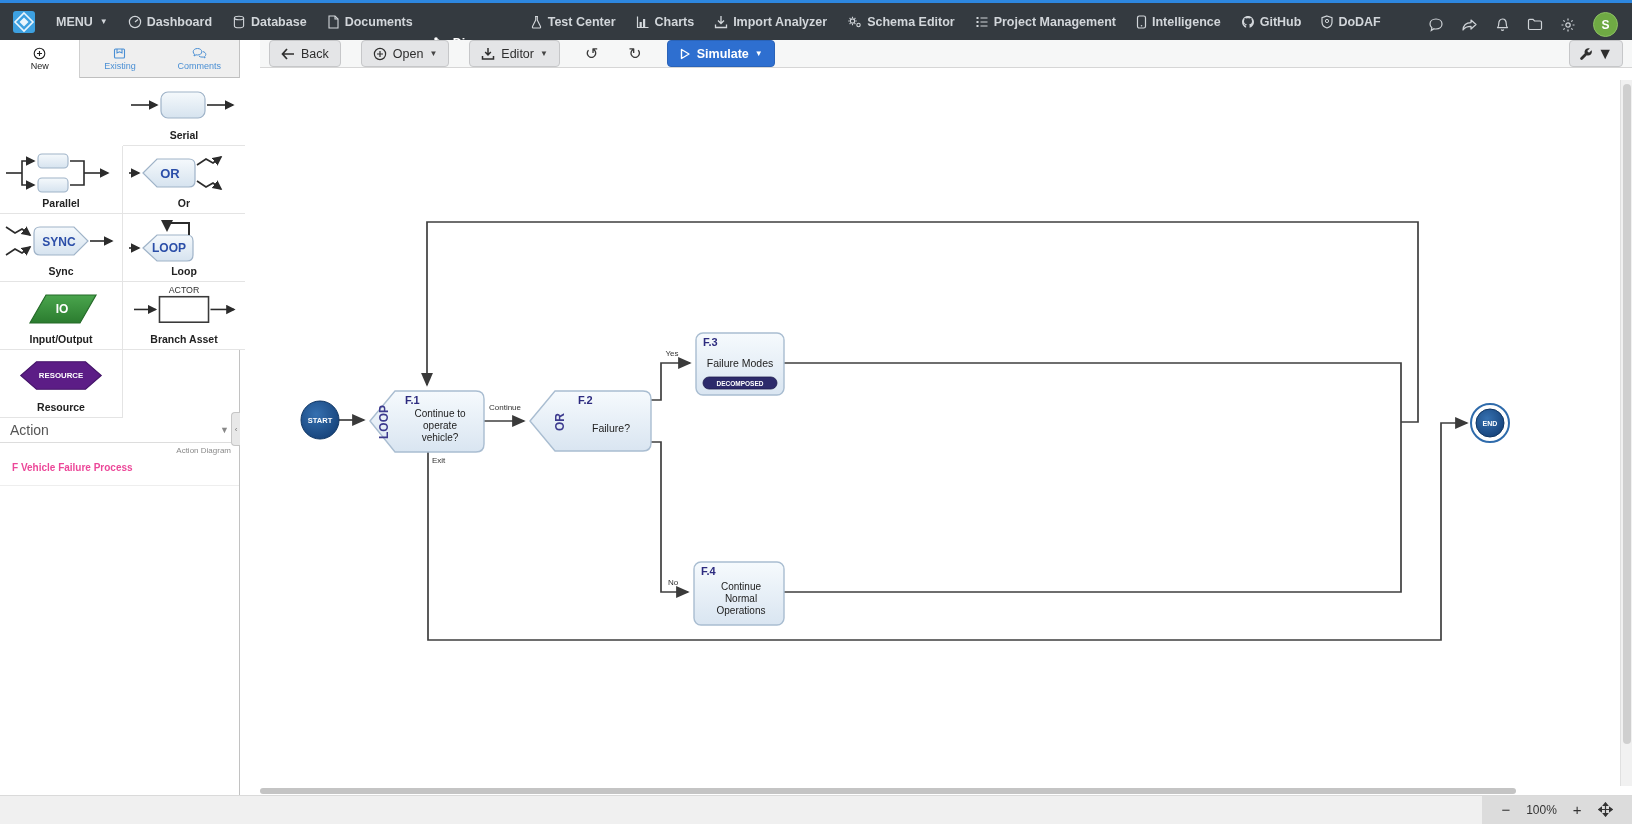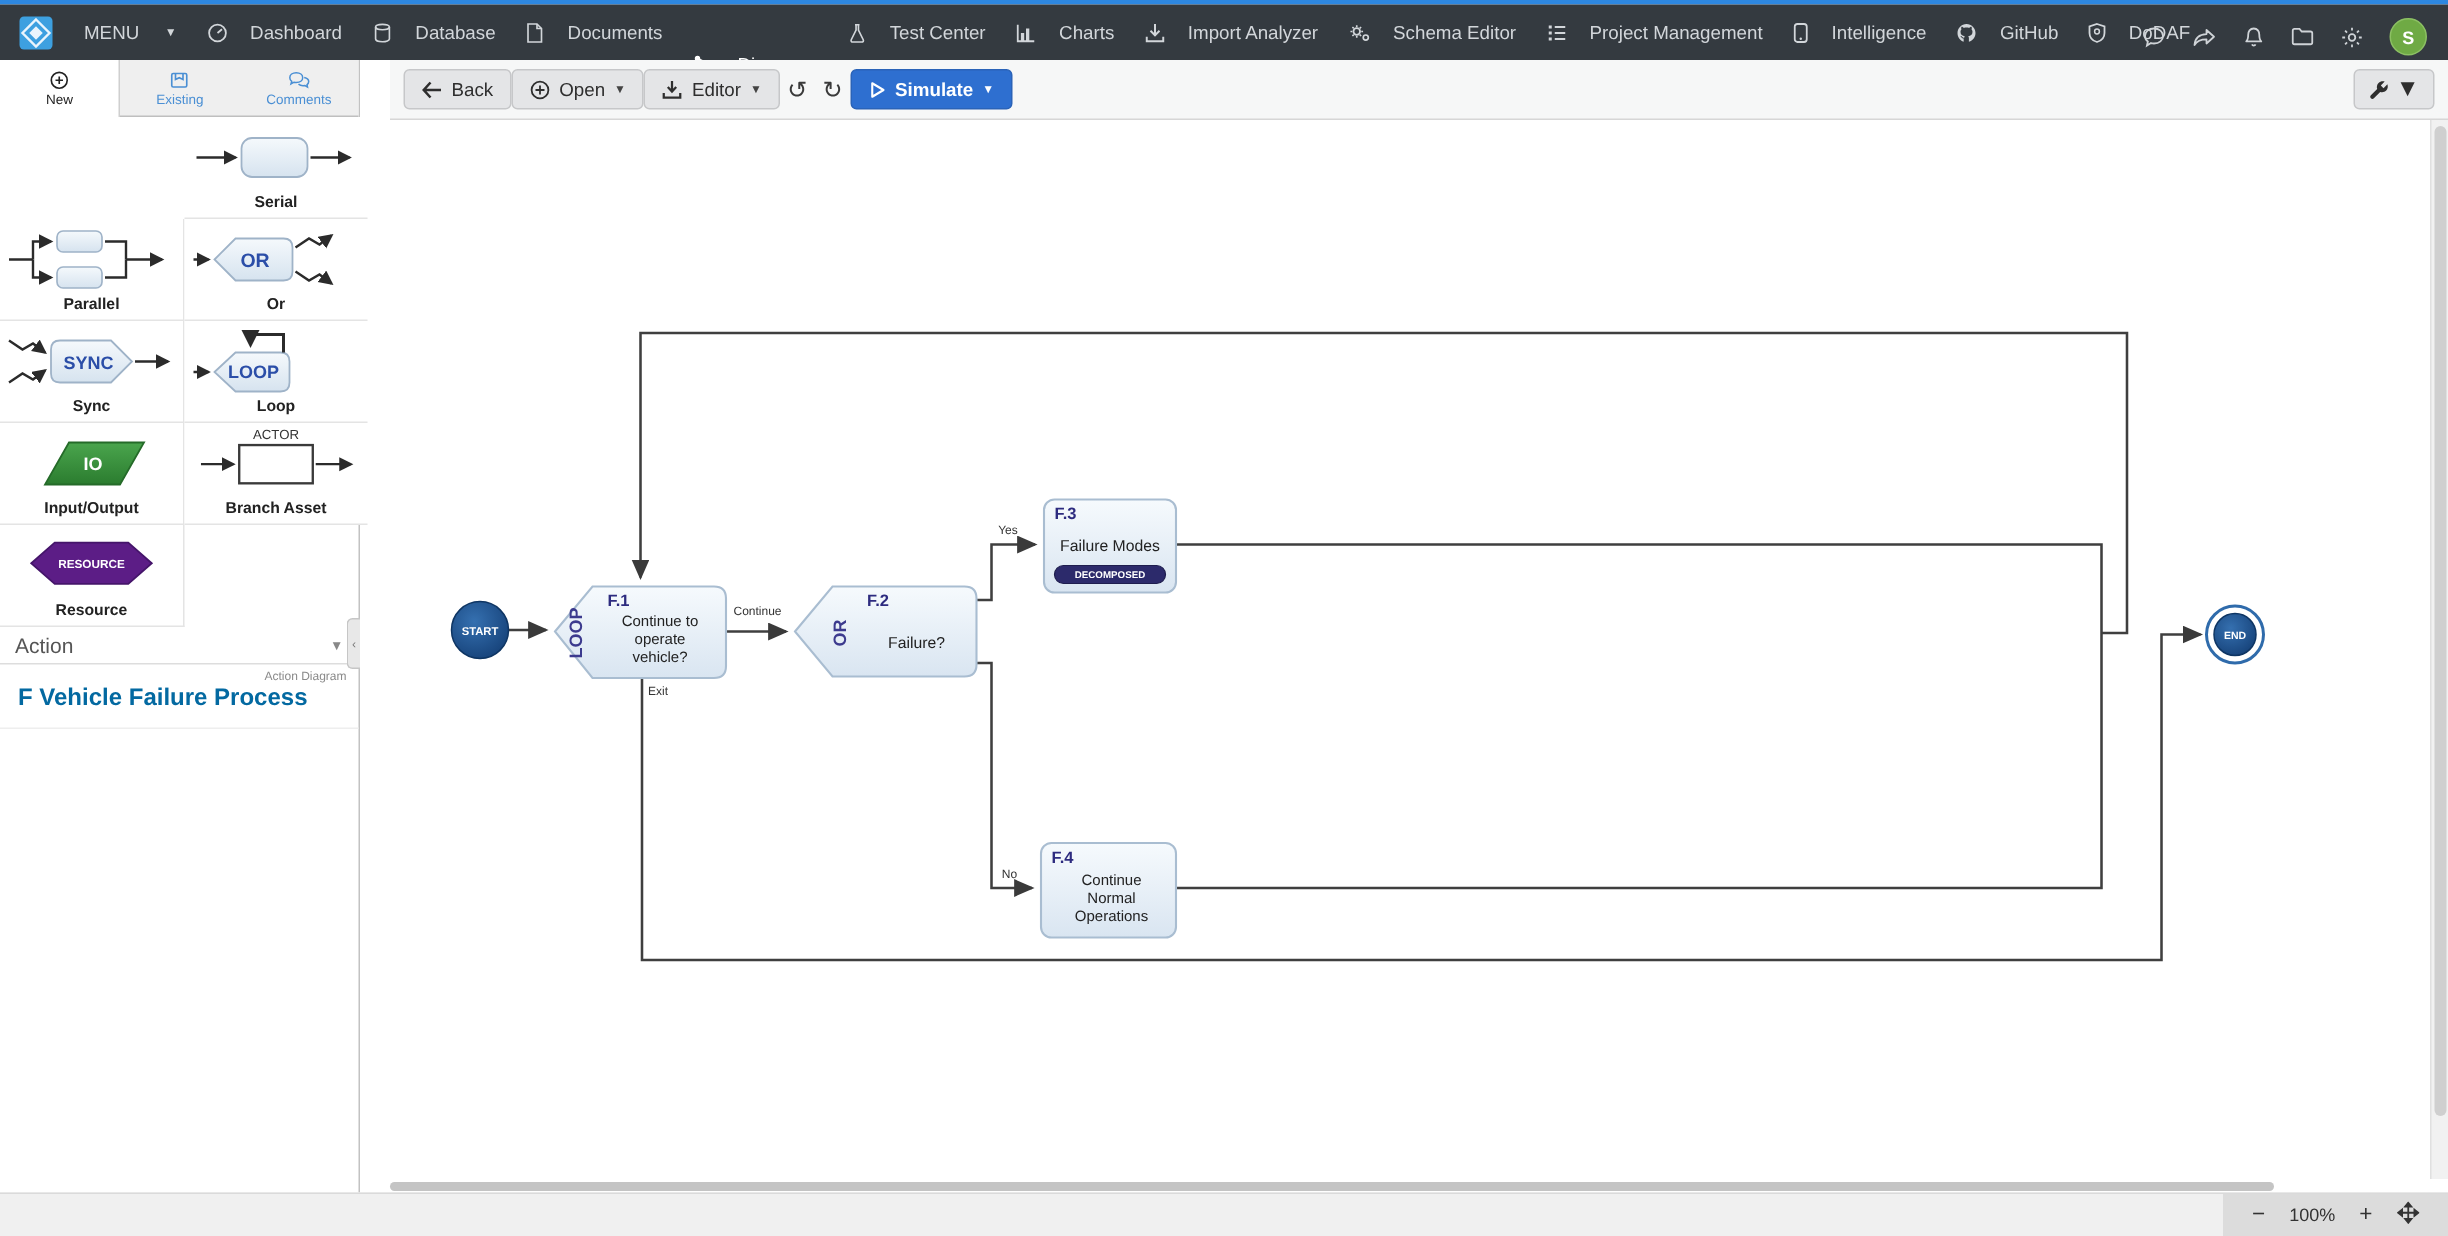--- a/index.html
+++ b/index.html
@@ -3,21 +3,21 @@
 <meta charset="utf-8">
 <style>
   * { margin:0; padding:0; box-sizing:border-box; }
   html,body { width:1632px; height:824px; overflow:hidden; font-family:"Liberation Sans", sans-serif; background:#fff; }
 
   
   .accent-strip { position:absolute; left:0; top:0; width:1632px; height:3px; background:#2d87e0; }
   .topnav { position:absolute; left:0; top:3px; width:1632px; height:37px; background:#343a40; display:flex; align-items:stretch; color:#d2d6da; }
   .logo-wrap { display:flex; align-items:center; padding:0 10px 0 12px; }
   .nav-items { display:flex; align-items:stretch; }
-  .nav-item { display:flex; align-items:center; gap:15px; padding:0 10px; font-size:12.5px; color:#d2d6da; cursor:pointer; white-space:nowrap; }
+  .nav-item { display:flex; align-items:center; gap:5px; padding:0 10px; font-size:12.5px; color:#d2d6da; cursor:pointer; white-space:nowrap;font-weight:bold; }
   .nav-item svg { flex:0 0 auto; }
   .nav-item.active { background:#0b0e11; color:#fff;margin-top:40px; }
   .nav-caret { font-size:8px; margin-left:2px; }
   .nav-right { position:absolute; right:14px; top:3px; height:37px; display:flex; align-items:center; gap:17px; }
   .nav-icon { color:#cfd3d7; display:flex; align-items:center; cursor:pointer; }
   .avatar { width:25px; height:25px; border-radius:50%; background:#6faa44; color:#fff; font-size:12px; font-weight:bold; display:flex; align-items:center; justify-content:center; border:1px solid #8cc063; }
 
   
   .sidebar { position:absolute; left:0; top:40px; width:240px; height:755px; background:#fff; border-right:1px solid #c2c2c2; }
   .tabs { display:flex; height:38px; background:#efefef; }
@@ -26,25 +26,25 @@
   .tab .tlabel { line-height:10px; }
   .palette { display:grid; grid-template-columns:1fr 1fr; }
   .pcell { height:68px; border-right:1px solid #e4e4e4; border-bottom:1px solid #e4e4e4; display:flex; flex-direction:column; align-items:center; justify-content:flex-end; padding-bottom:4px; cursor:pointer; background:#fff; }
   .pcell:nth-child(2n) { border-right:none;align-items:center; }
   .pcell svg { margin-bottom:0px; }
   .plabel { font-size:10.5px; font-weight:bold; color:#222; line-height:12px; }
   .action-row { height:25px; display:flex; align-items:center; justify-content:space-between; padding:0 10px; border-bottom:1px solid #ddd; color:#555; font-size:14px; cursor:pointer; }
   .action-caret { color:#888; font-size:9px; }
   .diagram-item { position:relative; padding:14px 10px 10px 12px; border-bottom:1px solid #eee; cursor:pointer; }
   .diagram-type { position:absolute; right:8px; top:3px; font-size:8px; color:#8a8a8a; }
-  .diagram-name { font-size:16px; font-weight:bold; color:#0369a1; }
+  .diagram-name { font-size:10px; font-weight:bold; color:#ec4899; }
   .collapse-handle { position:absolute; right:-1px; top:372px; width:9px; height:34px; background:#e8e8e8; border:1px solid #c6c6c6; border-right:none; border-radius:4px 0 0 4px; display:flex; align-items:center; justify-content:center; font-size:8px; color:#777; cursor:pointer; }
 
   
-  .toolbar { position:absolute; left:260px; top:40px; width:1372px; height:40px; background:#f6f7f7; border-bottom:1px solid #d6d6d6; display:flex; align-items:center; padding:0 9px; gap:0; }
+  .toolbar { position:absolute; left:260px; top:40px; width:1372px; height:28px; background:#f6f7f7; border-bottom:1px solid #d6d6d6; display:flex; align-items:center; padding:0 9px; gap:20px; }
   .tbtn { height:27px; display:flex; align-items:center; gap:6px; padding:0 11px; background:#e4e5e7; border:1px solid #c6c7c9; border-radius:4px; font-size:12.5px; color:#2e2e2e; cursor:pointer; }
   .tbtn .caret { font-size:8px; color:#444; }
   .icon-only { background:none; border:none; font-size:16px; color:#3a3a3a; padding:0 5px; }
   .tbtn.primary { background:#2e6fd0; border-color:#2a63b8; color:#fff; font-weight:bold; }
   .toolbar .spacer { flex:1; }
   .wrench-btn { height:27px; display:flex; align-items:center; gap:4px; padding:0 9px; background:#e4e5e7; border:1px solid #c6c7c9; border-radius:4px; cursor:pointer; color:#2e2e2e; }
 
   
   .canvas { position:absolute; left:260px; top:80px; width:1372px; height:706px; background:#fff; overflow:hidden; }
   .vscroll { position:absolute; right:0; top:0; width:12px; height:706px; background:#f1f1f1; border-left:1px solid #e0e0e0; }

